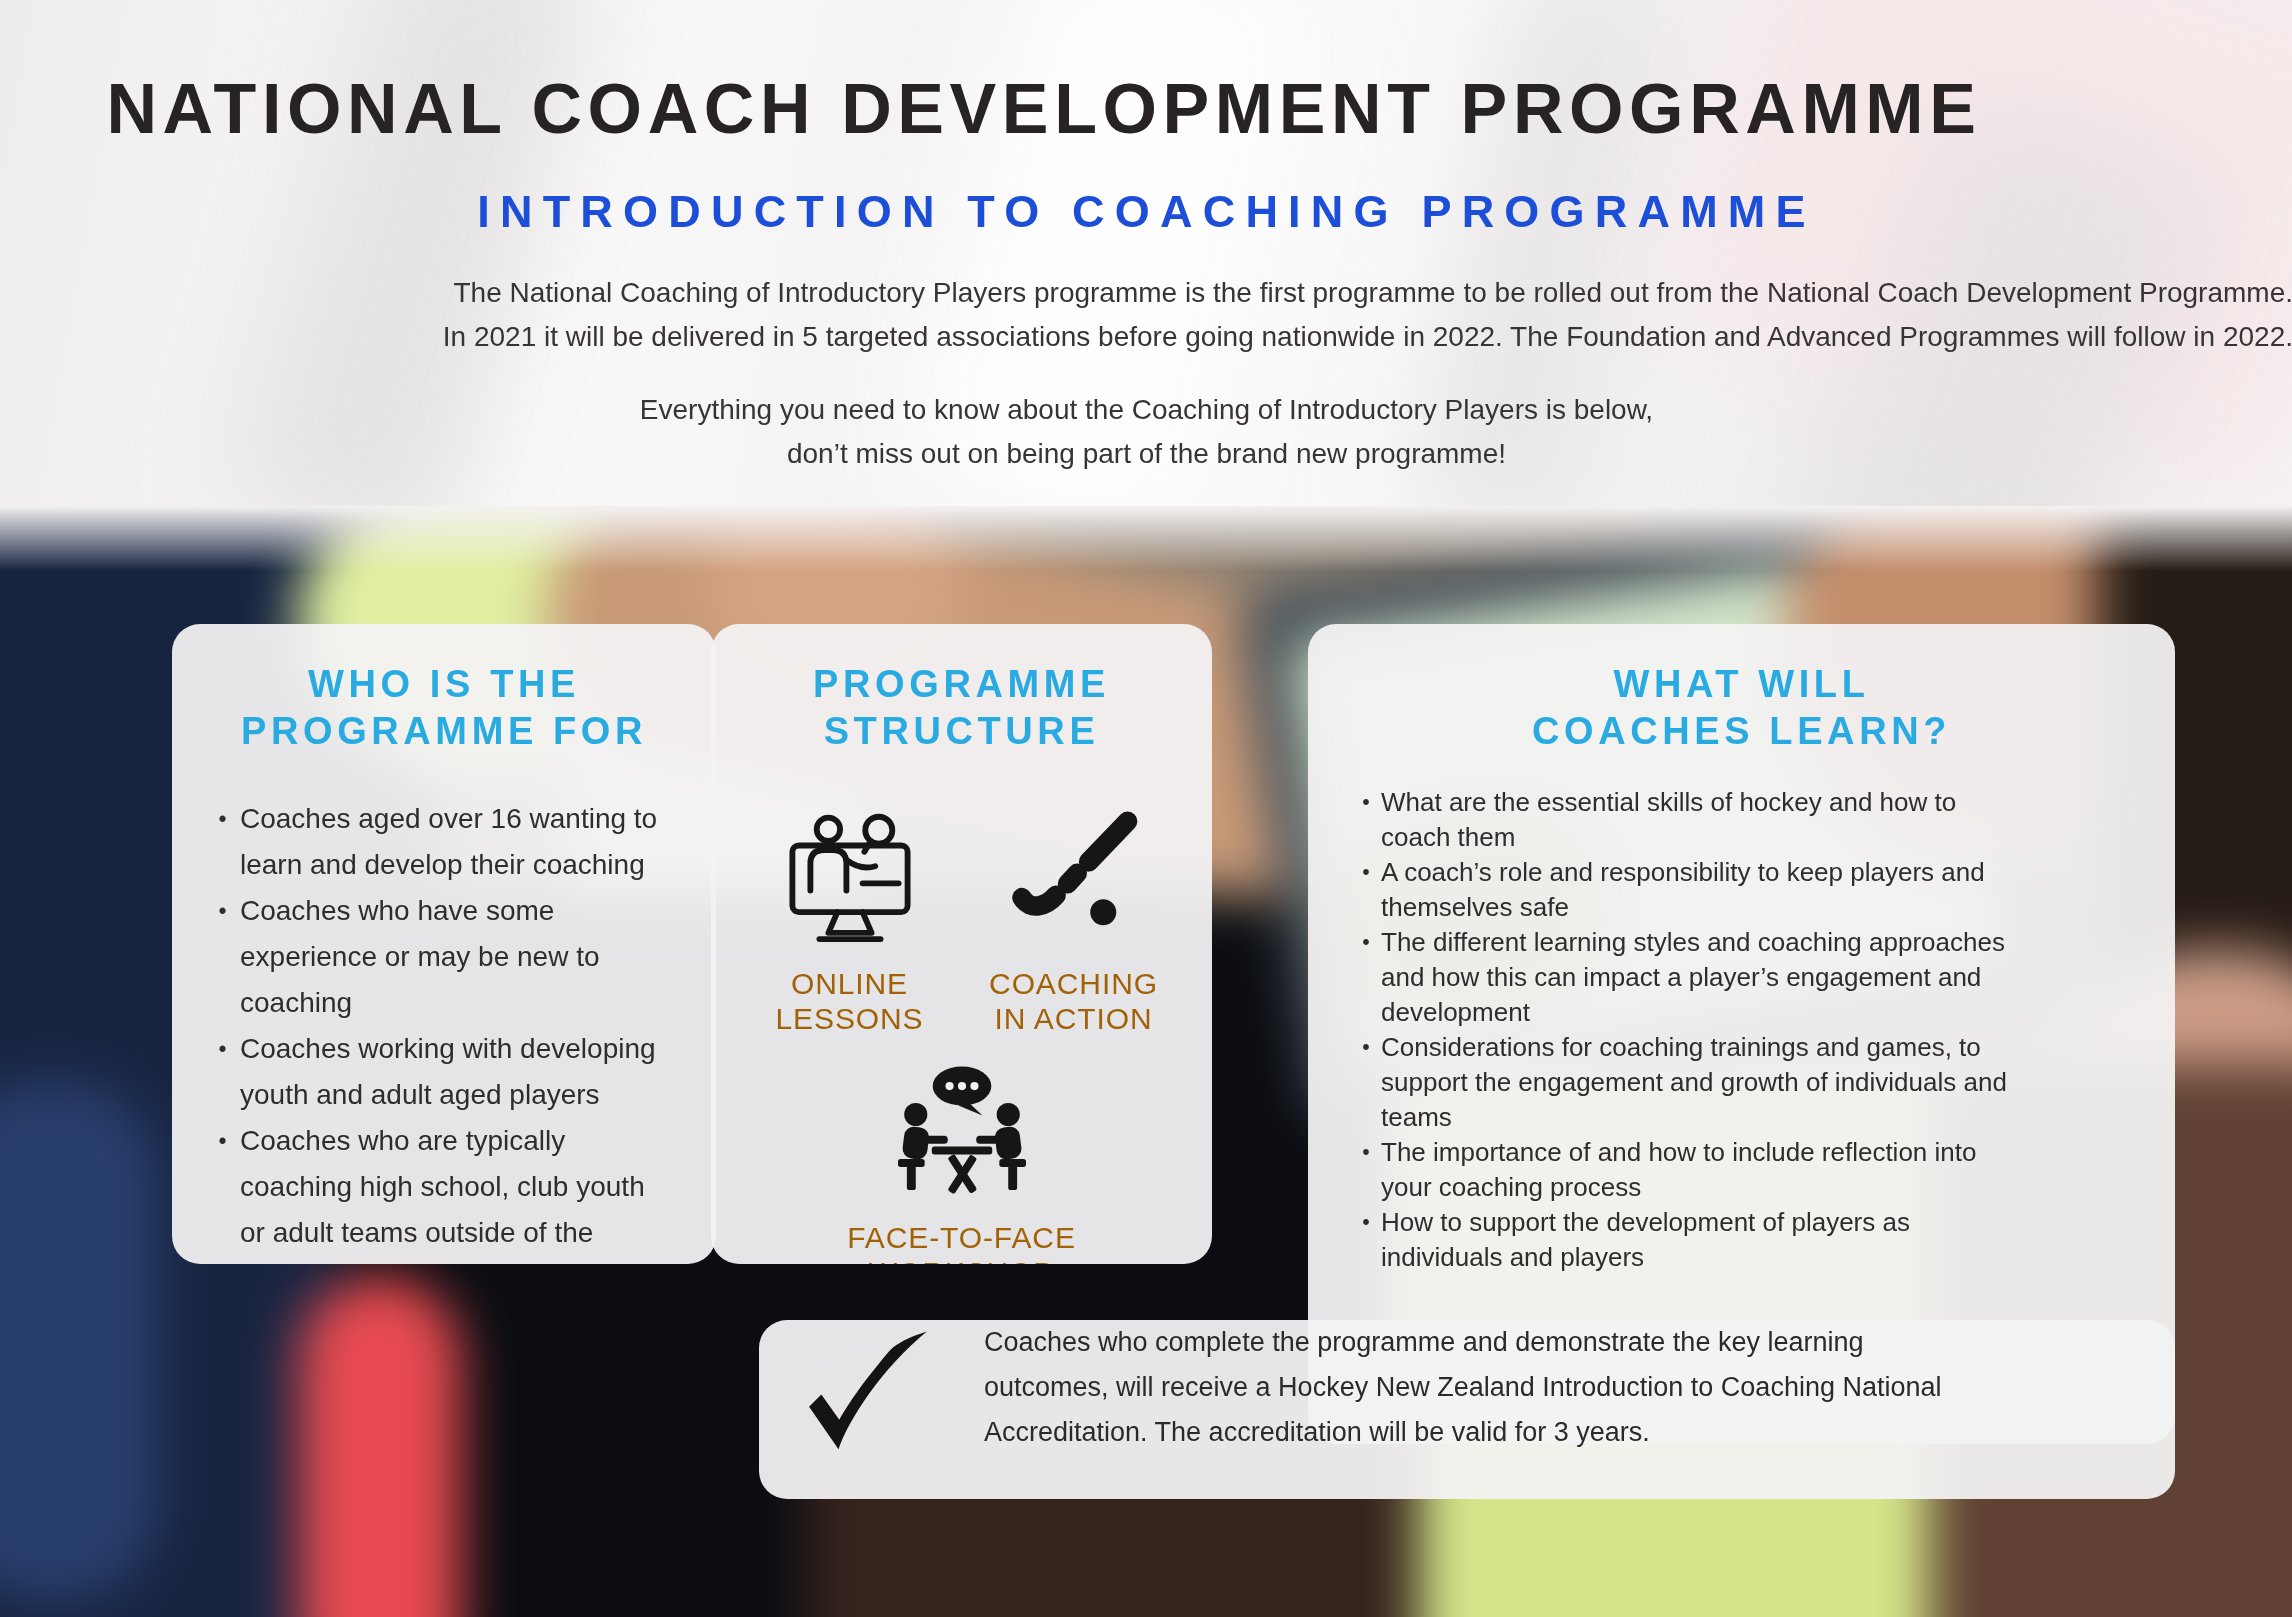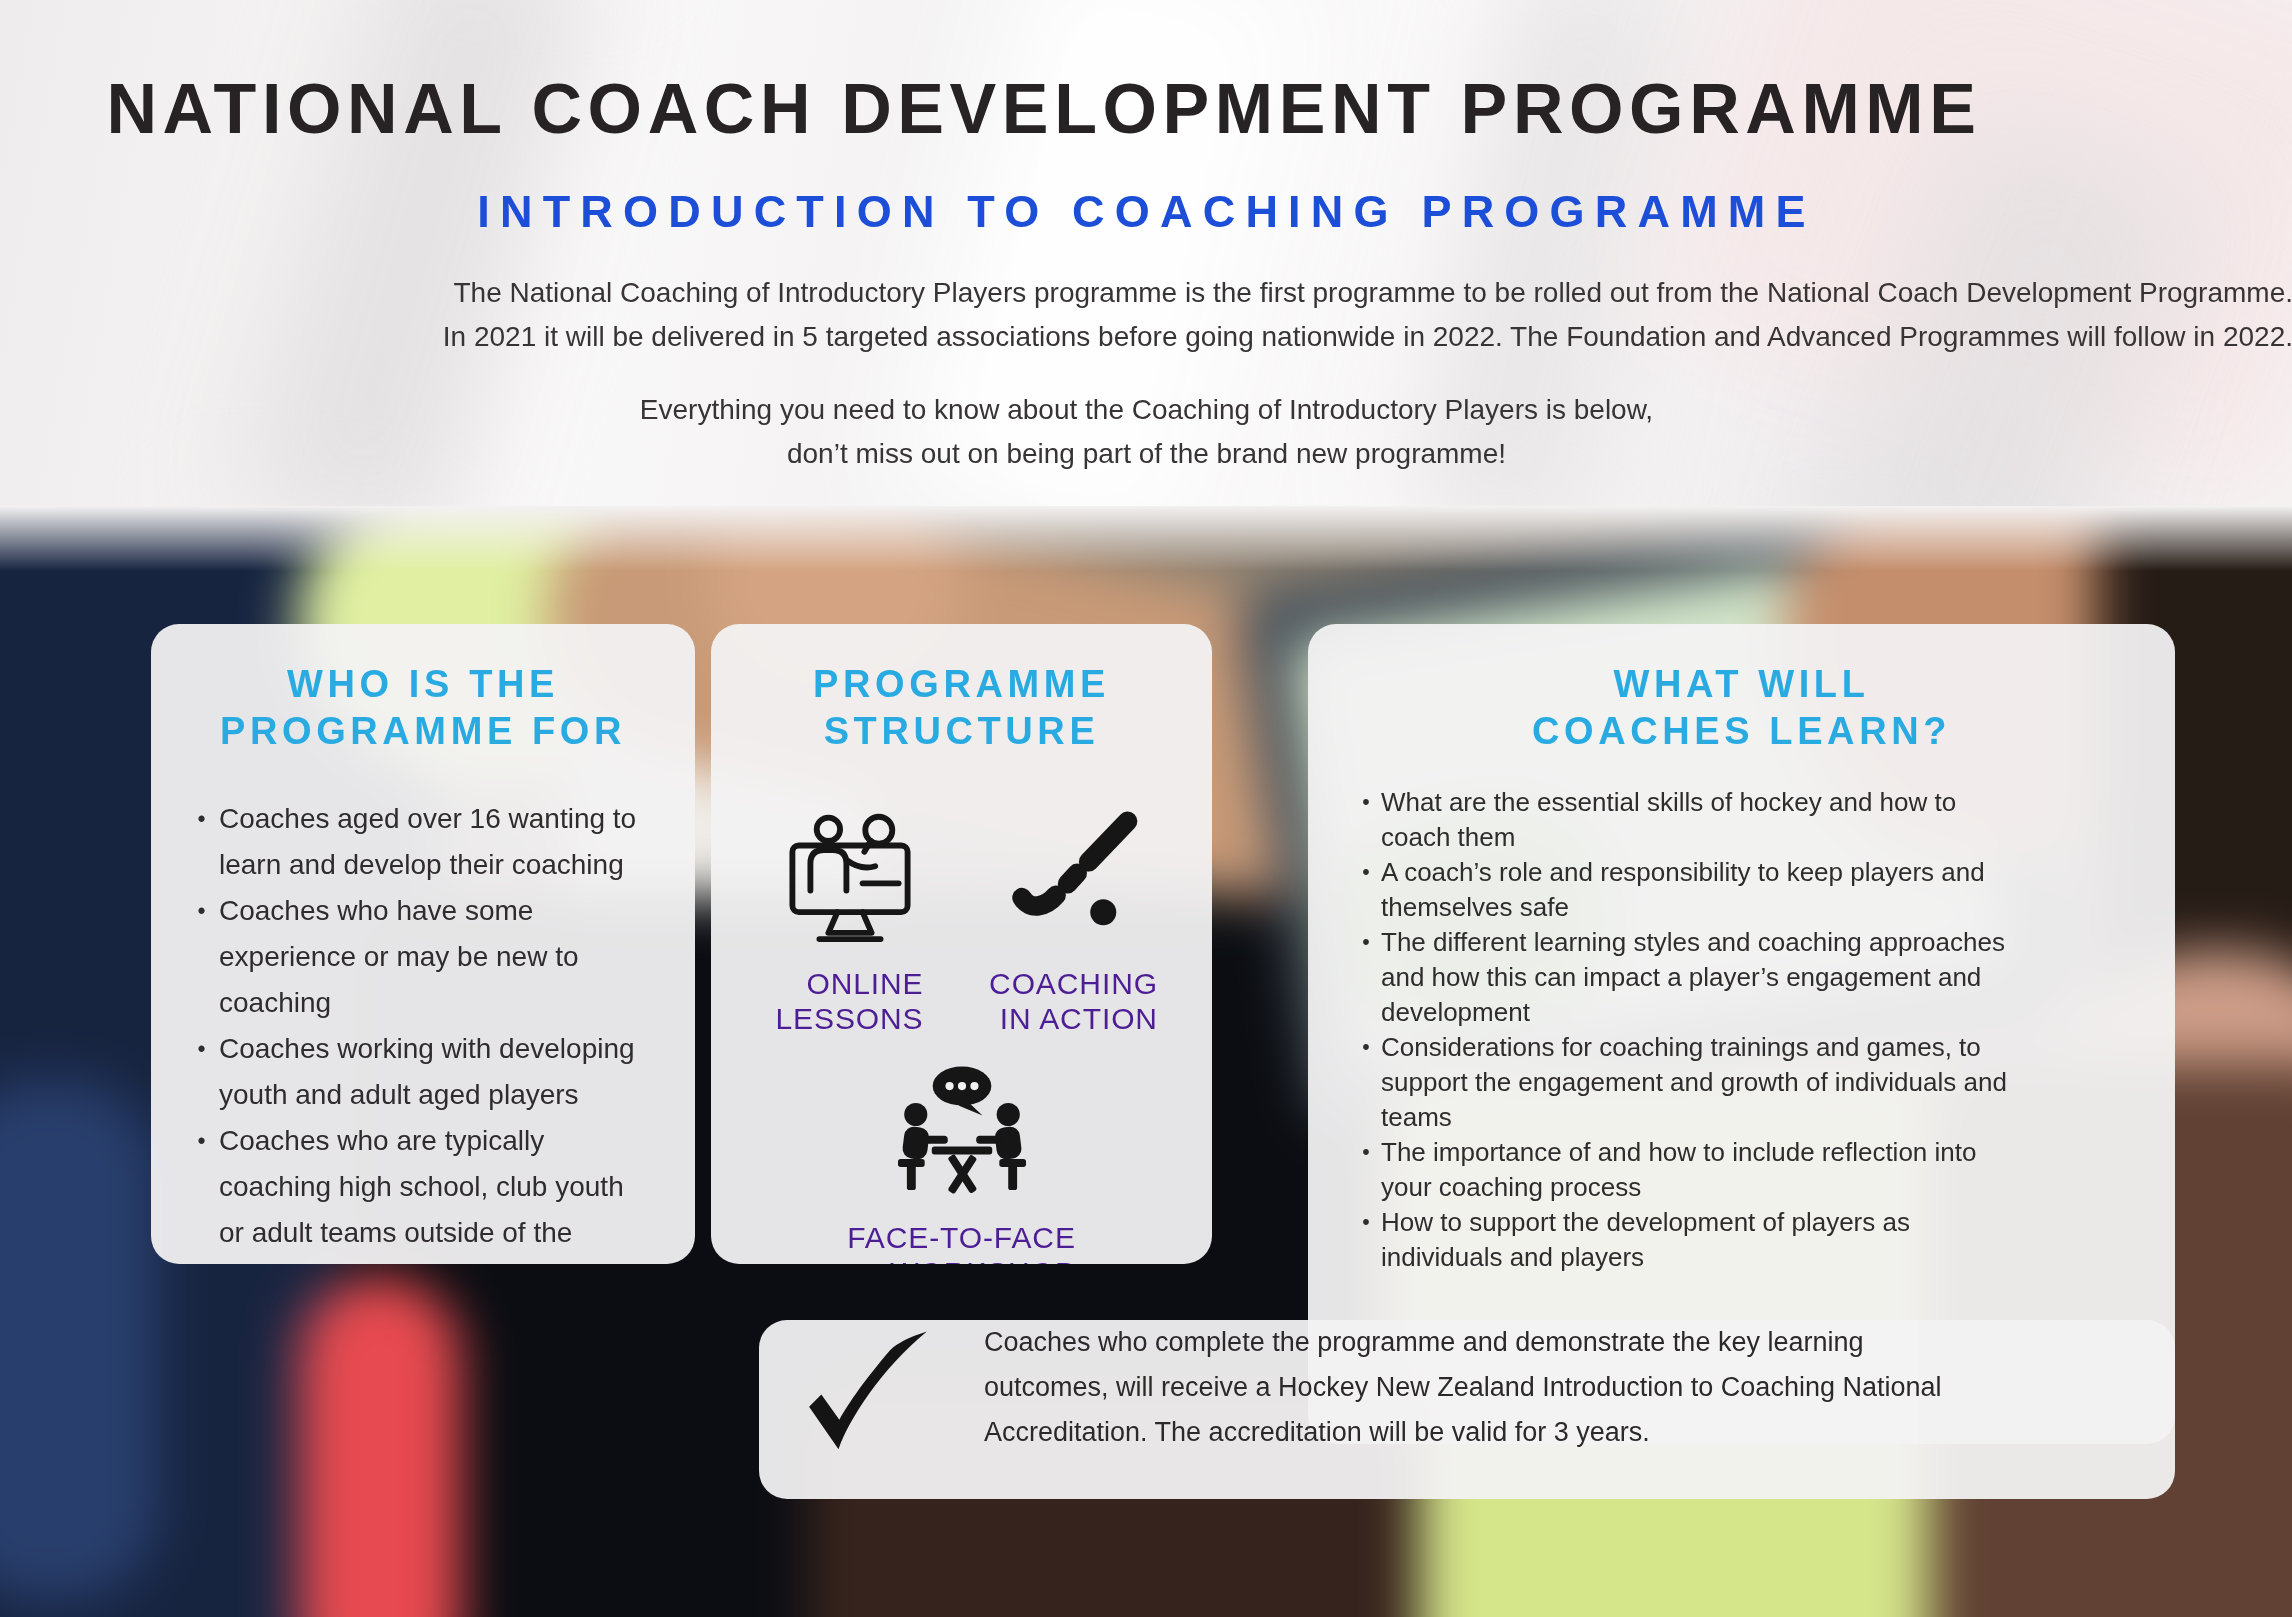--- a/index.html
+++ b/index.html
@@ -54,21 +54,21 @@
   .b-hair   { left:2171px; top:-9.3px;  width:306px;  height:668px;  background:#261c16; border-radius:111px; }
   .b-pink   { left:2096px; top:519px;  width:390px;  height:594px;  background:#cb9d89; border-radius:45%; }
   .b-greens { left:1456px; top:640px;  width:603px;  height:631px;  background:#d5e58e; border-radius:65px; }
   .b-brownr { left:2004px; top:631px;  width:445px;  height:649px;  background:#5f4134; border-radius:65px; }
   .b-brownm { left:881px;  top:946px; width:612px;  height:334px;  background:#36231d; border-radius:65px; }
   .photo-fade { position:absolute; left:0; top:0; width:100%; height:65px;
     background:linear-gradient(rgba(243,241,241,1), rgba(243,241,241,0)); }
 
   
   .card { position:absolute; background:rgba(243,242,243,0.94); border-radius:28px; overflow:hidden; }
-  #card-who        { left:151px;  top:624px;  width:544px;  height:640px; }
+  #card-who        { left:172px;  top:624px;  width:544px;  height:640px; }
   #card-structure  { left:711px;  top:624px;  width:501px;  height:640px; }
   #card-learn      { left:1308px; top:624px;  width:867px;  height:820px; }
   #card-accred     { left:759px;  top:1320px; width:1416px; height:179px; }
 
   .card-title {
     margin-top:37px; text-align:center; color:#29abe2;
     font-size:38px; font-weight:700; letter-spacing:4.6px; line-height:47px; white-space:nowrap;
   }
 
   .bullets { color:#2f2c2d; }
@@ -79,21 +79,21 @@
   .who-bullets { margin-top:41px; padding:0 18.6px 0 33px; font-size:28px; line-height:46px; }
   .who-bullets .mk { width:35px; font-size:23px; }
 
   .learn-bullets { margin-top:30px; padding:0 15px 0 43px; font-size:26px; line-height:35px; }
   .learn-bullets .mk { width:30px; font-size:21.3px; }
 
   
   .struct-row { display:flex; justify-content:space-between; padding:0 41px; margin-top:41px; }
   .struct-item { width:195px; display:flex; flex-direction:column; align-items:center; }
   .struct-icon { height:150px; display:flex; align-items:flex-end; justify-content:center; }
-  .struct-label { margin-top:20.4px; text-align:right; font-size:30px; line-height:35px; color:#4c1d95; letter-spacing:0.9px; }
+  .struct-label { margin-top:20.4px; text-align:center; font-size:30px; line-height:35px; color:#a16207; letter-spacing:0.9px; }
   .struct-bottom { display:flex; flex-direction:column; align-items:center; margin-top:24px; }
   .struct-bottom .struct-icon { height:139px; }
 
   
   #card-accred { display:flex; padding:0 51px 0 32px; }
   .accred-icon { flex:none; width:148px; height:148px; margin-right:45px; display:flex; align-items:center; justify-content:center; }
   .accred-text { font-size:27px; line-height:45px; color:#2c292a; }
   .accred-text .ln { white-space:nowrap; }
 
   

